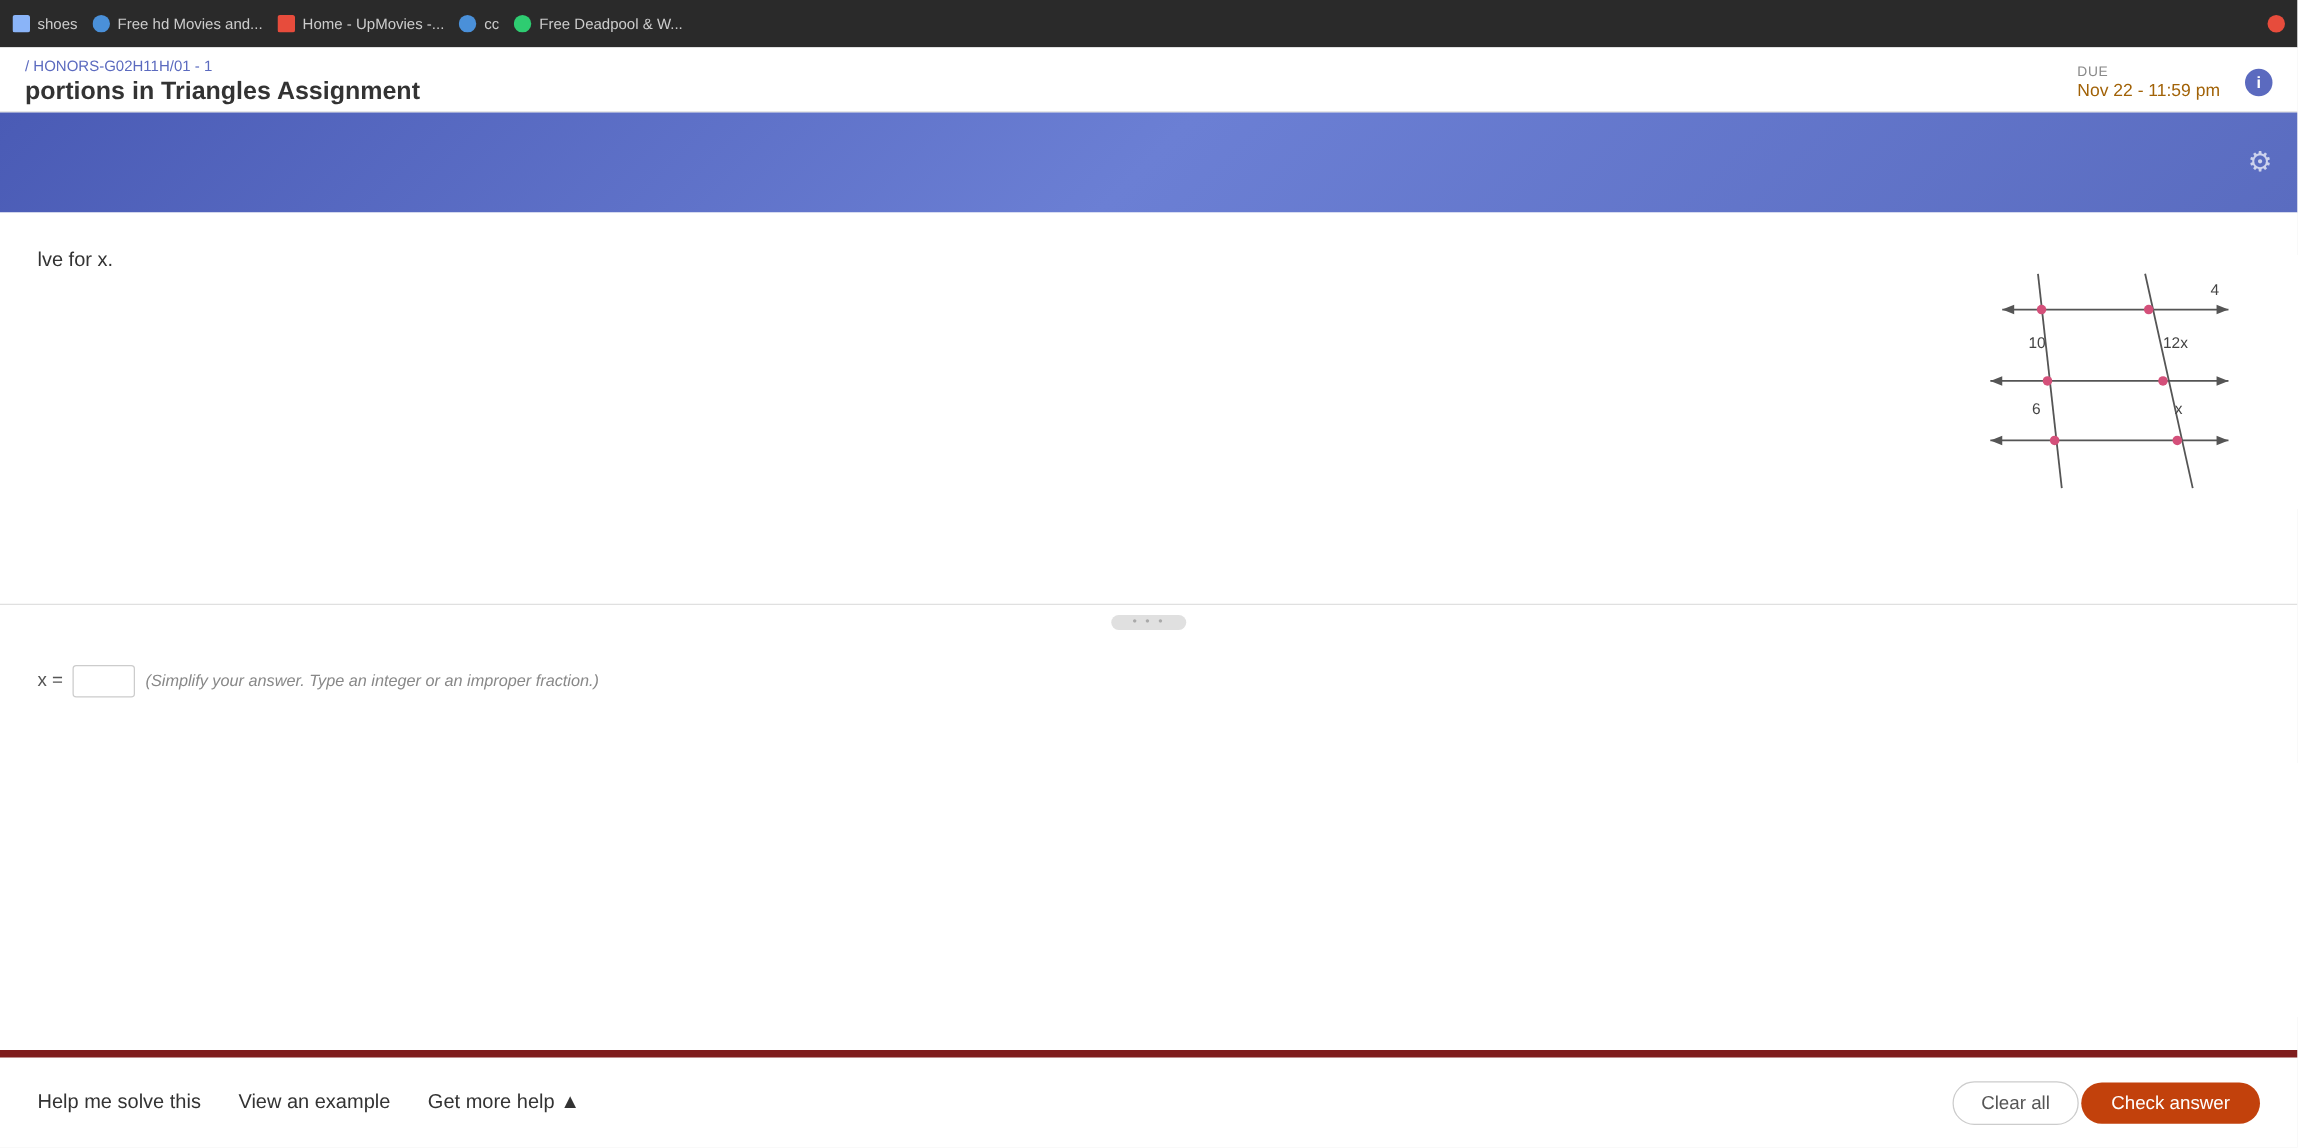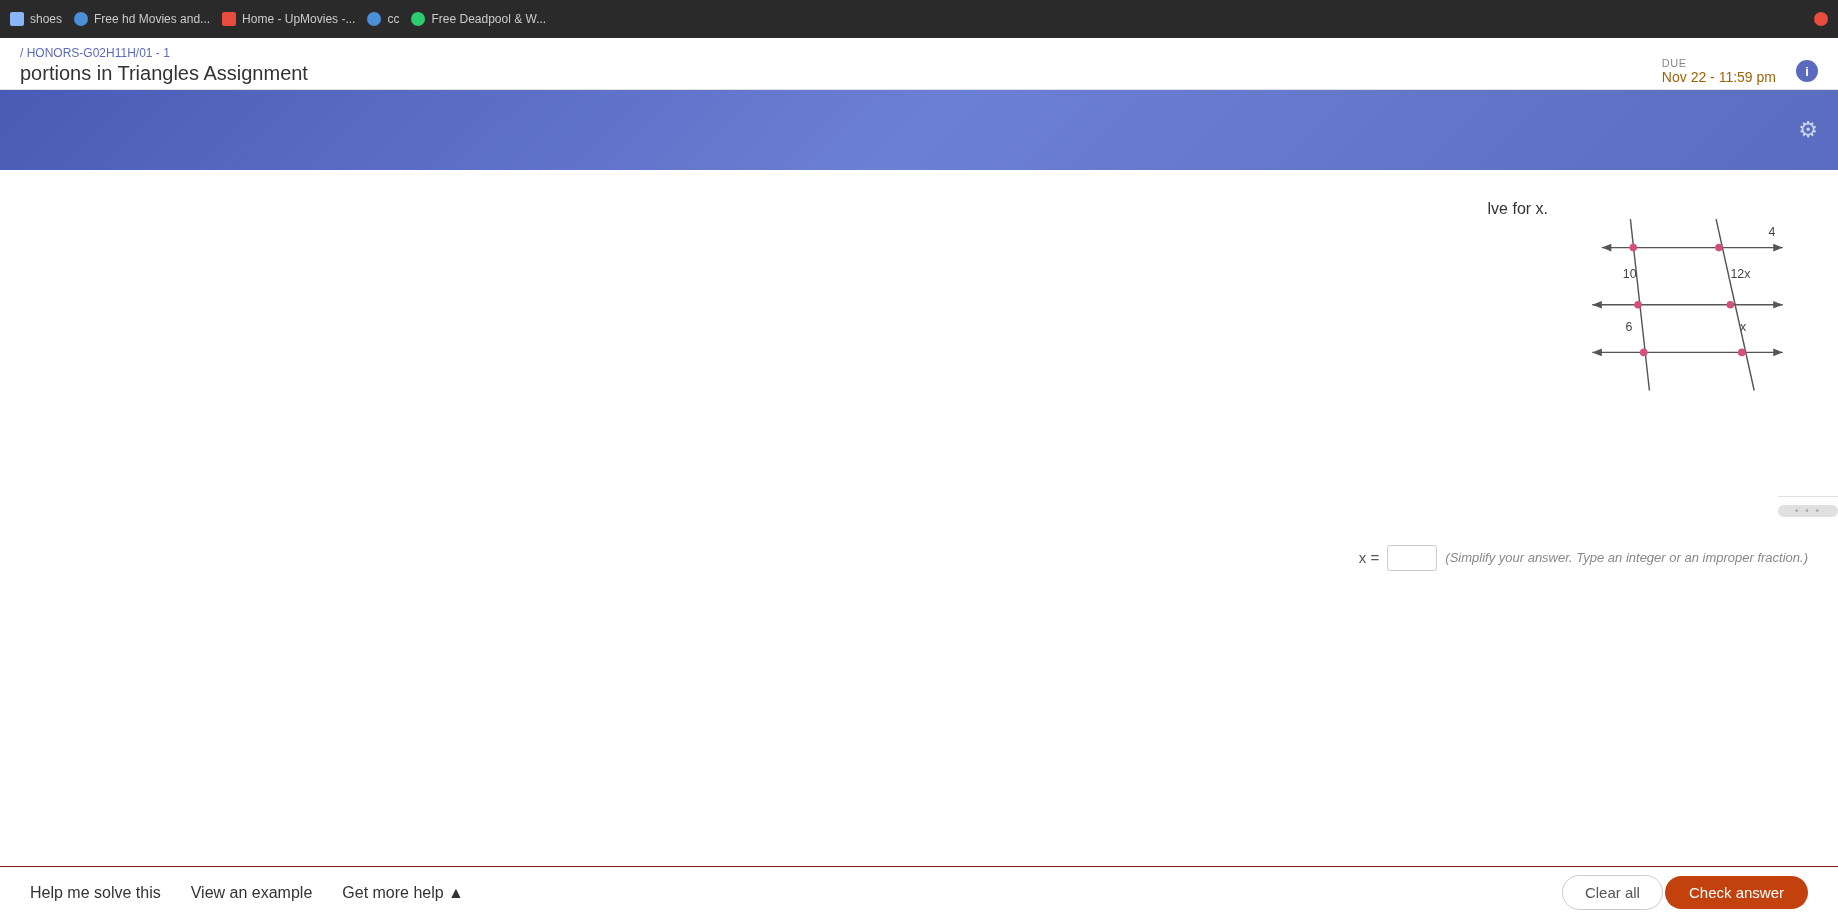--- a/index.html
+++ b/index.html
@@ -58,34 +58,34 @@
       height: calc(918px - 38px);
       display: flex;
       flex-direction: column;
     }
 
     
     .breadcrumb-bar {
       background: #fff;
       padding: 8px 20px 4px 20px;
       display: flex;
-      align-items: flex-end;
+      align-items: center;
       justify-content: space-between;
       border-bottom: 1px solid #e0e0e0;
     }
     .breadcrumb-left {}
     .breadcrumb-path {
       font-size: 12px;
       color: #5b6abf;
       margin-bottom: 2px;
     }
     .page-title {
       font-size: 20px;
       color: #333;
-      font-weight: normal;
+      font-weight: bold;
     }
     .due-label {
       font-size: 11px;
       color: #888;
       text-transform: uppercase;
       letter-spacing: 0.5px;
     }
     .due-date {
       font-size: 14px;
       color: #a16207;
@@ -120,21 +120,20 @@
     }
 
     
     .main-content {
       flex: 1;
       background: #fff;
       display: flex;
       flex-direction: column;
       position: relative;
       overflow: hidden;
-      align-items: flex-end;
     }
 
     .question-area {
       flex: 1;
       padding: 30px 30px 20px 30px;
       display: flex;
       position: relative;
     }
 
     .question-text-section {
@@ -209,26 +208,26 @@
 
     .answer-hint {
       font-size: 13px;
       color: #888;
       font-style: italic;
     }
 
     
     .footer {
       background: #fff;
-      border-top: 1px solid #7f1d1d;
+      border-top: 6px solid #7f1d1d;
       padding: 16px 30px;
       display: flex;
       align-items: center;
       justify-content: space-between;
-      height: 52px;
+      height: 78px;
     }
 
     .footer-left {
       display: flex;
       align-items: center;
       gap: 30px;
     }
 
     .footer-link {
       font-size: 16px;

